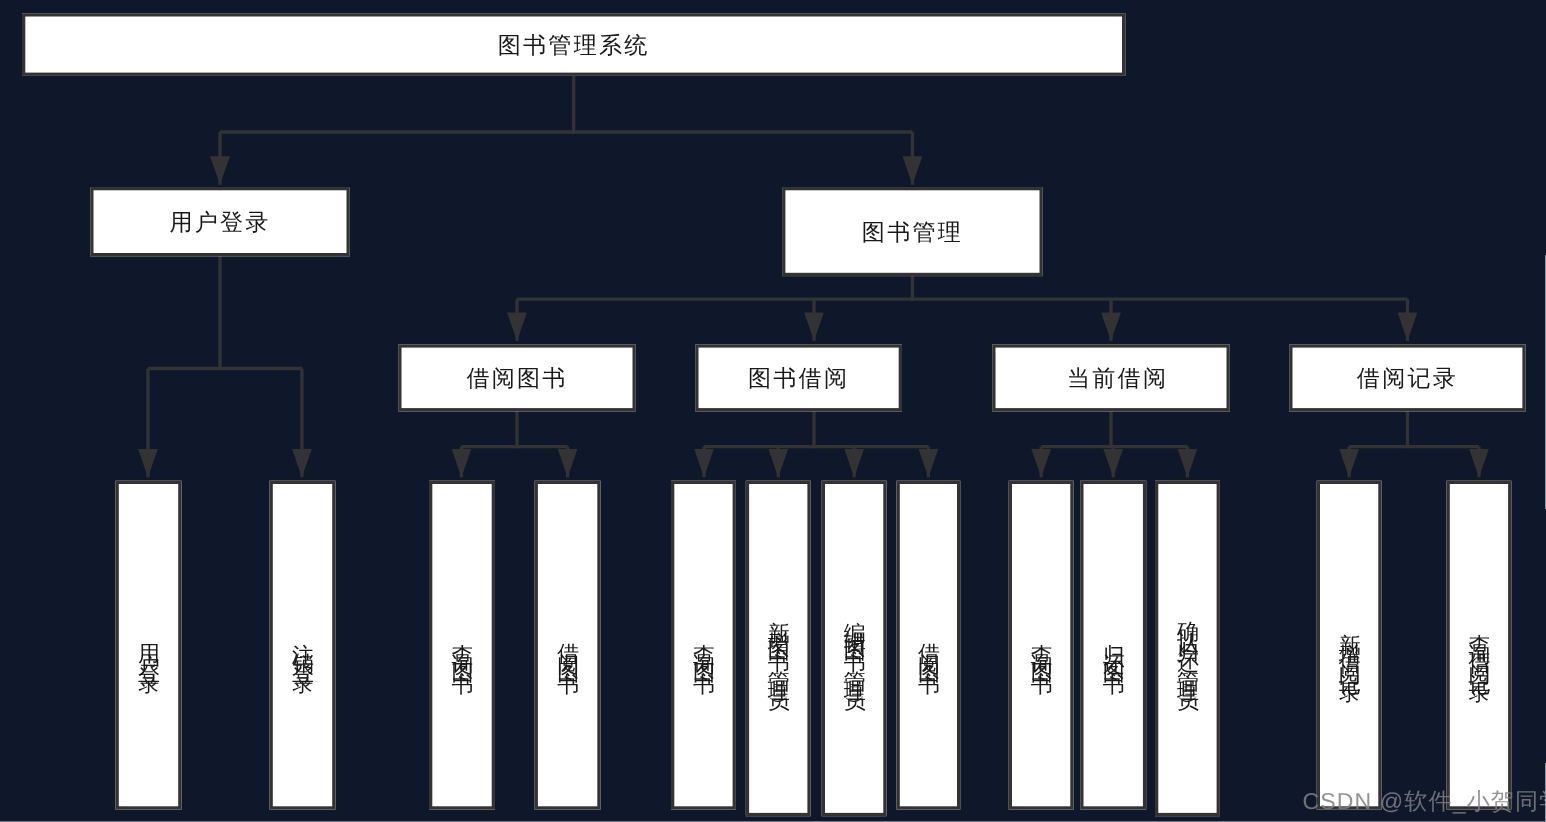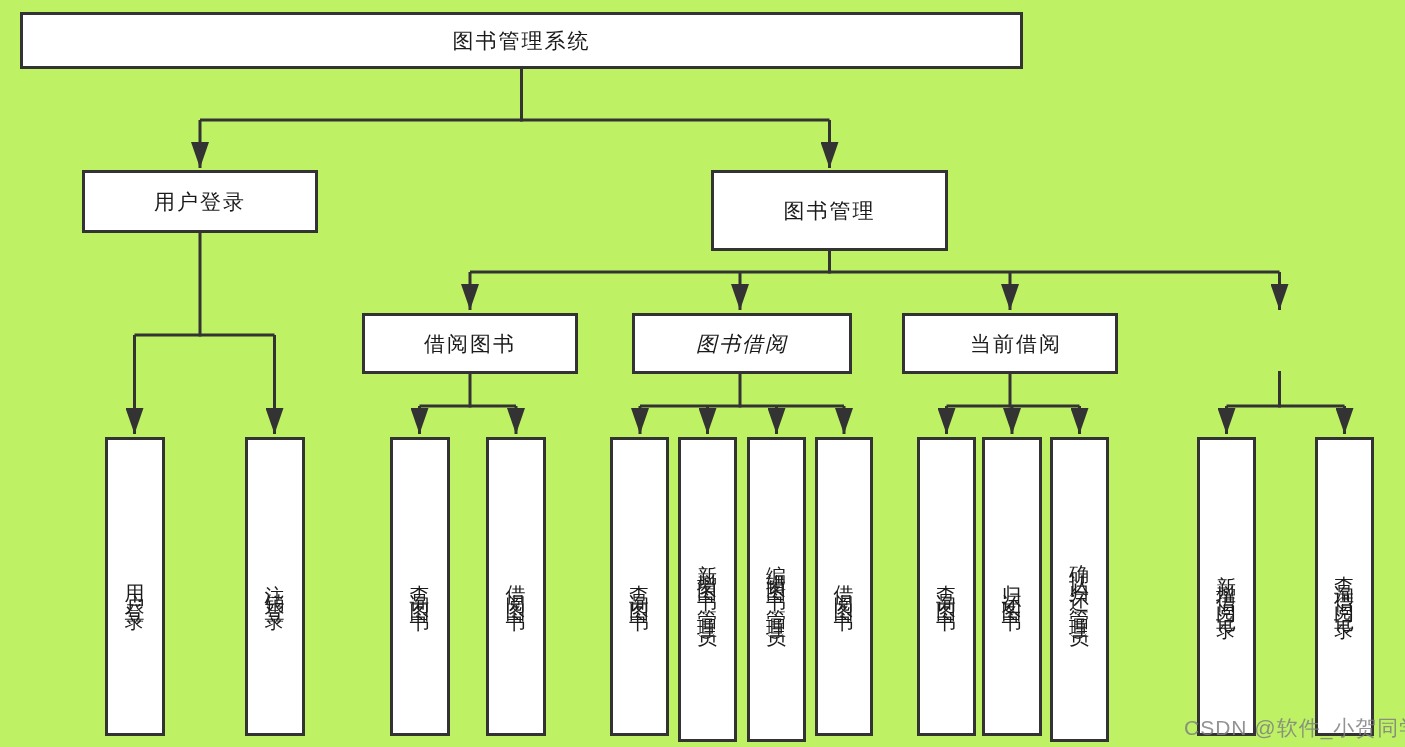--- a/index.html
+++ b/index.html
@@ -1,19 +1,19 @@
 <!DOCTYPE html>
 <html><head>
 <meta charset="utf-8">
 <style>
   html,body { margin:0; padding:0; background:#ffffff; }
   .canvas {
     position:relative;
     width:1405px; height:747px;
-    background:#bef264;
+    background:#0f172a;
     font-family:"Liberation Sans","DejaVu Sans",sans-serif;
     overflow:hidden;
   }
   svg.wires { position:absolute; left:0; top:0; z-index:1; }
   .node {
     position:absolute;
     background:#ffffff;
     border:3px solid #333333;
     box-sizing:border-box;
     display:flex; align-items:center; justify-content:center;
@@ -92,22 +92,23 @@
       <line x1="1344.5" y1="406" x2="1344.5" y2="434" marker-end="url(#arrowhead)"></line>
     </g>
   </svg>
 
   <div class="node h" style="left:20px; top:12px; width:1003px; height:57px;">图书管理系统</div>
 
   <div class="node h" style="left:82px; top:170px; width:236px; height:63px;">用户登录</div>
   <div class="node h" style="left:711px; top:170px; width:237px; height:81px;">图书管理</div>
 
   <div class="node h" style="left:362px; top:313px; width:216px; height:61px;">借阅图书</div>
-  <div class="node h" style="left:632px; top:313px; width:220px; height:61px;font-style:italic;">图书借阅</div>
+  <div class="node h" style="left:632px; top:313px; width:188px; height:61px;">图书借阅</div>
   <div class="node h" style="left:902px; top:313px; width:216px; height:61px;padding-left:12px;">当前借阅</div>
+  <div class="node h" style="left:1172px; top:313px; width:215px; height:61px;">借阅记录</div>
 
   <div class="node v" style="left:105px; top:437px; width:60px; height:299px;">用户登录</div>
   <div class="node v" style="left:245px; top:437px; width:60px; height:299px;">注销登录</div>
 
   <div class="node v" style="left:390px; top:437px; width:60px; height:299px;">查询图书</div>
   <div class="node v" style="left:486px; top:437px; width:60px; height:299px;">借阅图书</div>
 
   <div class="node v" style="left:610px; top:437px; width:59px; height:299px;">查询图书</div>
   <div class="node v" style="left:678px; top:437px; width:59px; height:305px;">新增图书（管理员）</div>
   <div class="node v" style="left:747px; top:437px; width:59px; height:305px;">编辑图书（管理员）</div>

